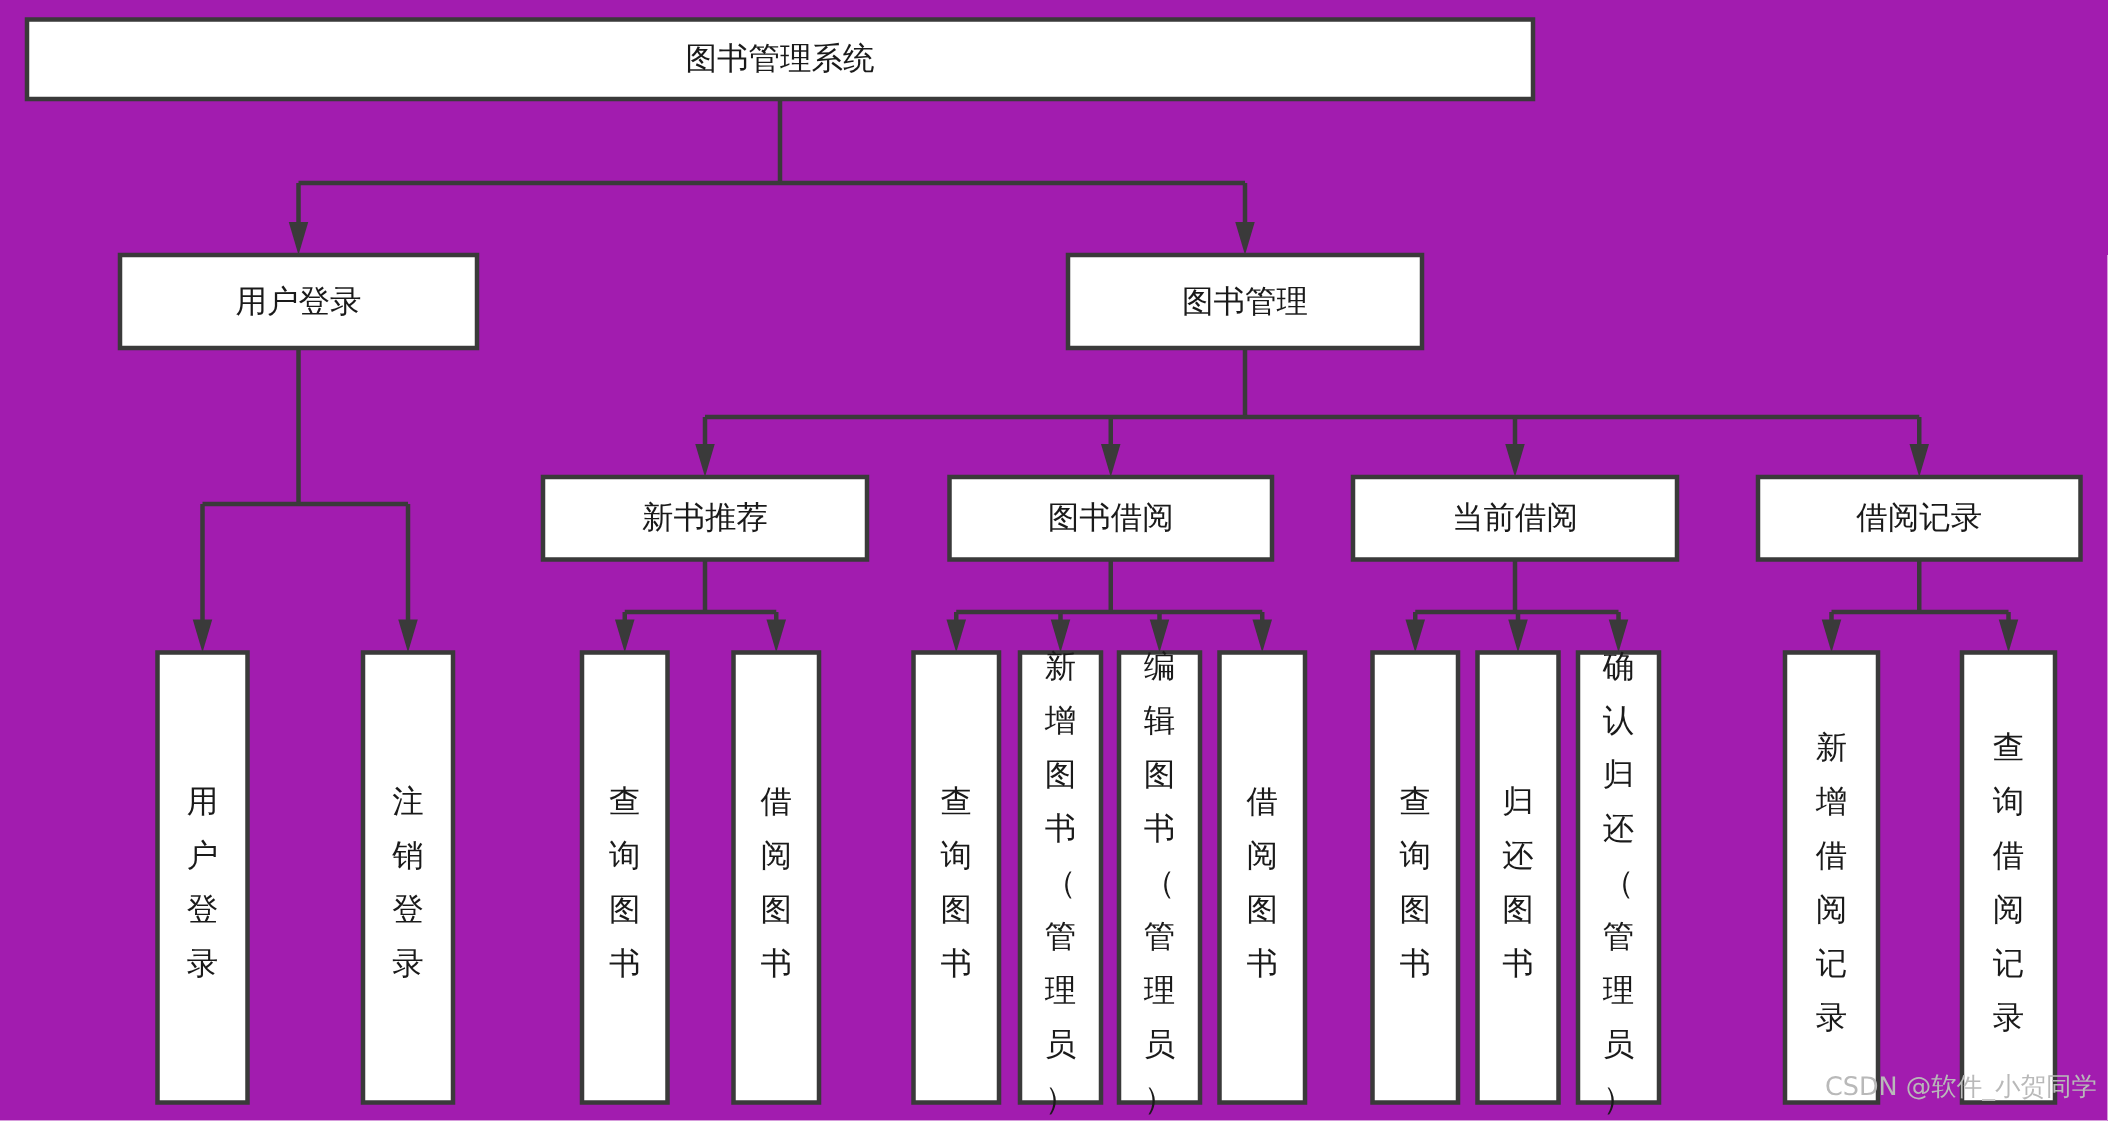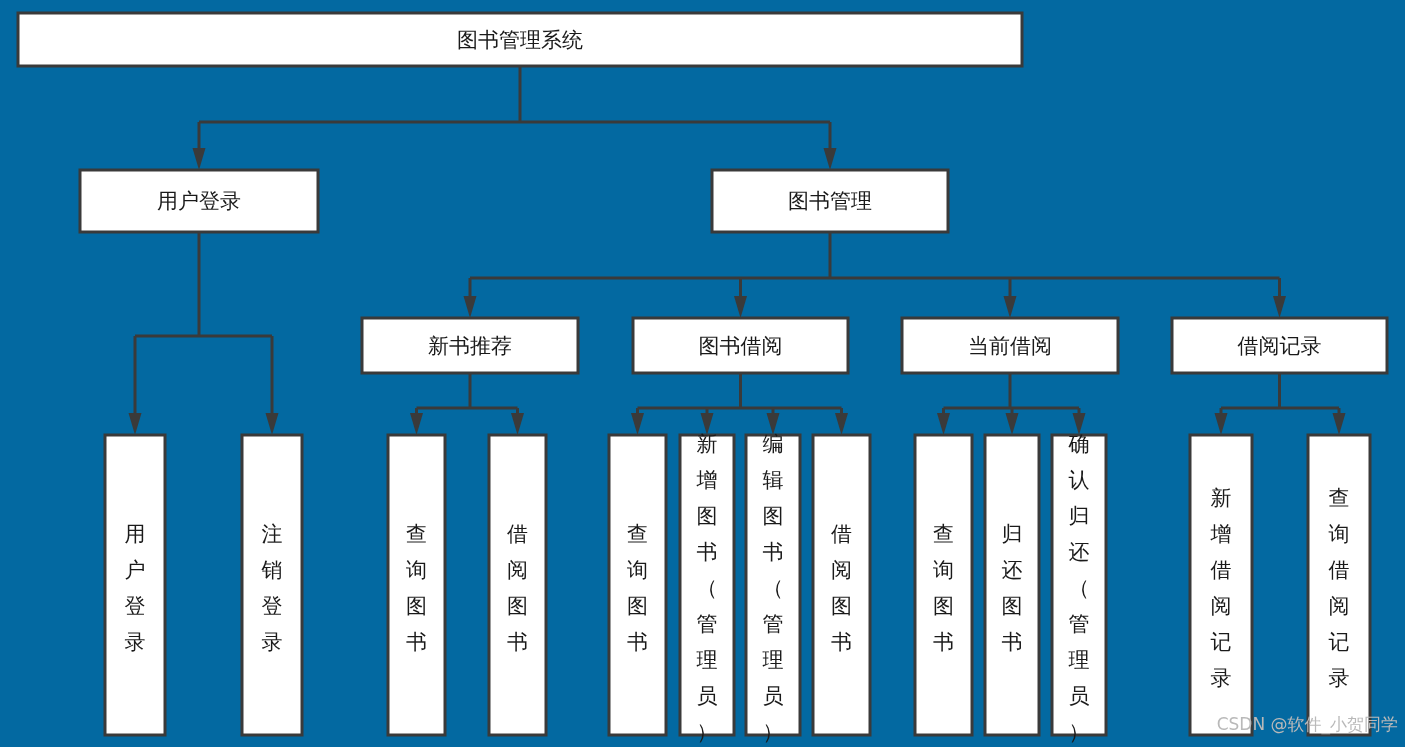--- a/index.html
+++ b/index.html
@@ -11,21 +11,21 @@
   body {
     width: 1405px;
     height: 747px;
     overflow: hidden;
     font-family: "DejaVu Sans", "Liberation Sans", sans-serif;
   }
   #diagram-root {
     position: relative;
     width: 1405px;
     height: 747px;
-    background: #0369a1;
+    background: #a21caf;
     text-align: center;
   }
   svg.diagram-canvas {
     position: absolute;
     top: 0;
     left: 0;
     width: 1405px;
     height: 747px;
     display: block;
   }

